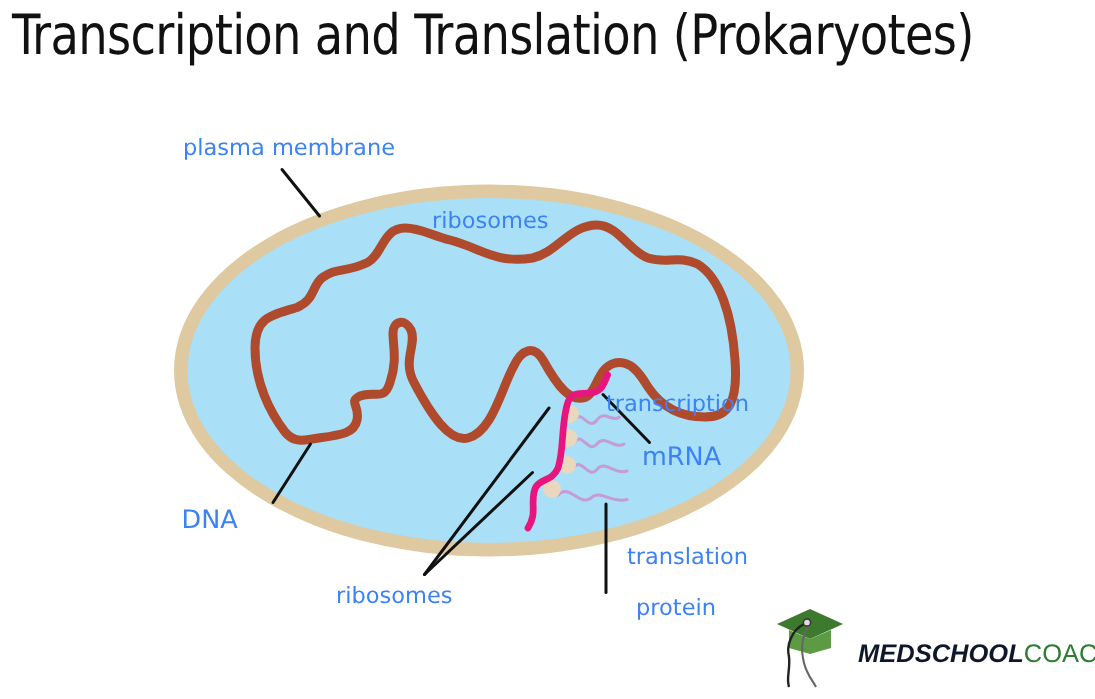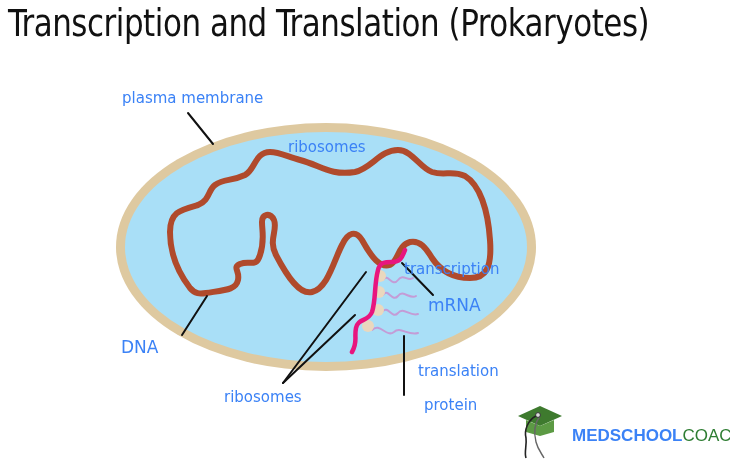--- a/index.html
+++ b/index.html
@@ -15,21 +15,21 @@
       position: absolute; color: #3b82f6; white-space: nowrap;
       font-family: "DejaVu Sans", sans-serif;
     }
     .lbl.sm { font-size: 15px; }
     .lbl.lg { font-size: 17px; }
     .logo { position: absolute; left: 512px; top: 402px; width: 215px; height: 60px; }
     .logo-text {
       position: absolute; left: 60px; top: 24px; font-size: 17px; white-space: nowrap;
       font-family: "Liberation Sans", sans-serif;
     }
-    .logo-text .a { font-weight: bold; color: #3b82f6; }
+    .logo-text .a { font-weight: bold; color: #0f172a; font-style: italic; }
     .logo-text .b { font-weight: normal; color: #2e7d32; }
   </style>
 </head>
 <body>
 
 <div class="title">Transcription and Translation (Prokaryotes)</div>
 
 <svg class="diagram" width="730" height="466" viewBox="0 0 730 466" xmlns="http://www.w3.org/2000/svg">
 
   <g>

